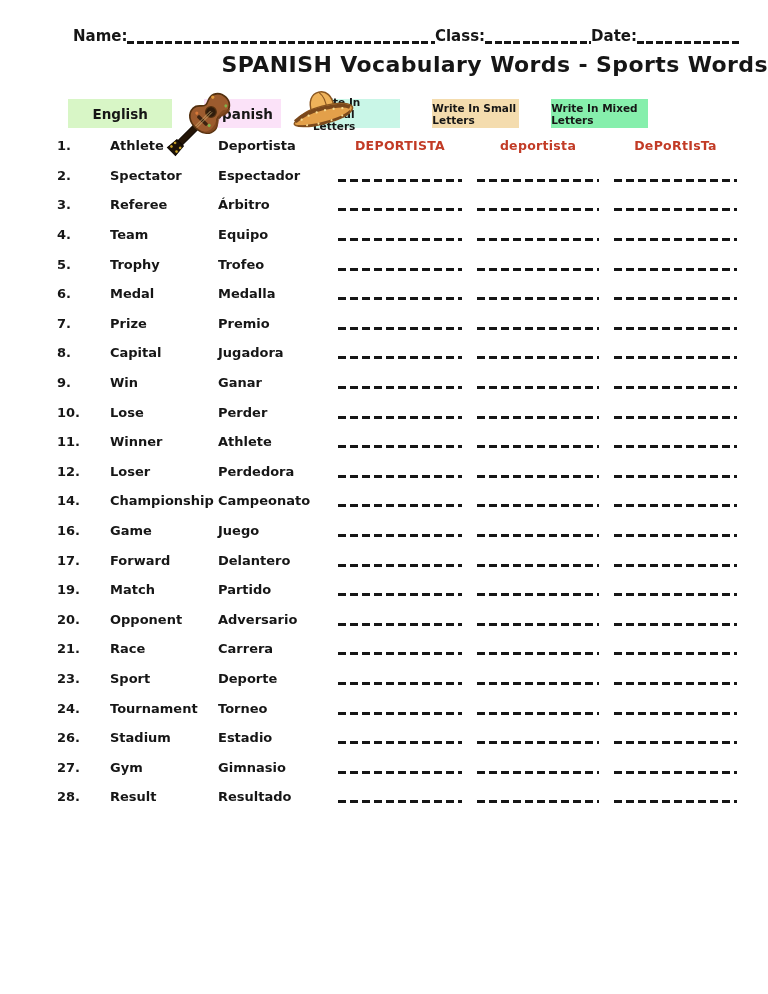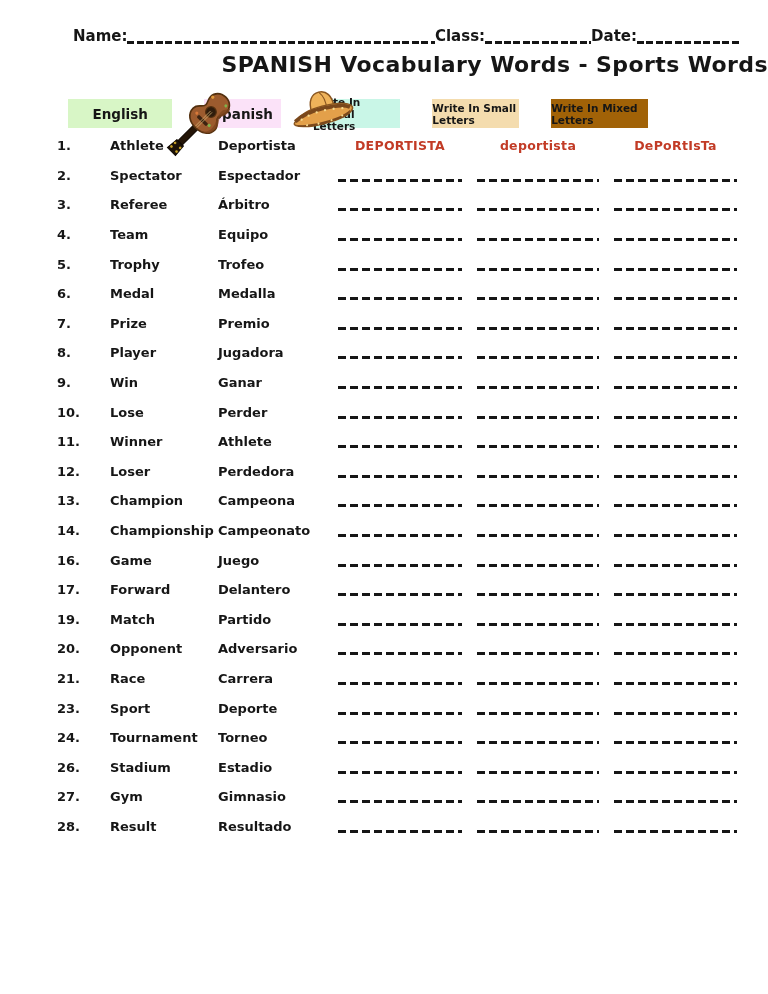--- a/index.html
+++ b/index.html
@@ -83,21 +83,21 @@
   <span class="dashline datew"></span>
 </div>
 
 <div class="title">SPANISH Vocabulary Words - Sports Words</div>
 
 <div class="band">
   <div class="bcell bc0" style="background: rgb(216, 246, 198);">English</div>
   <div class="bcell bc1" style="background: rgb(251, 226, 248);">Spanish</div>
   <div class="bcell bc2" style="background: rgb(201, 246, 231);">Write In Capital Letters</div>
   <div class="bcell bc3" style="background: rgb(244, 220, 174);">Write In Small Letters</div>
-  <div class="bcell bc4" style="background: #a16207;">Write In Mixed Letters</div>
+  <div class="bcell bc4" style="background: #86efac;">Write In Mixed Letters</div>
 </div>
 
 <svg class="guitar" viewBox="0 0 80 80">
   <g transform="rotate(45 40 40)">
     <rect x="37" y="38" width="6" height="32" rx="2" fill="#241507" stroke="#120a03" stroke-width="1"></rect>
     <path d="M35.5 66 L44.5 66 L45.5 78 L34.5 78 Z" fill="#1c1106" stroke="#0e0702" stroke-width="1"></path>
     <circle cx="36.5" cy="69.5" r="1.3" fill="#c9a227"></circle>
     <circle cx="43.5" cy="69.5" r="1.3" fill="#c9a227"></circle>
     <circle cx="36.5" cy="74.5" r="1.3" fill="#c9a227"></circle>
     <circle cx="43.5" cy="74.5" r="1.3" fill="#c9a227"></circle>
@@ -231,21 +231,21 @@
     <span class="cell c2">
         <i class="blank"></i>
       </span>
     <span class="cell c3">
         <i class="blank"></i>
       </span>
   </div>
 
   <div class="vrow">
     <span class="num">8.</span>
-    <span class="eng">Player</span>
+    <span class="eng">Capital</span>
     <span class="spa">Jugadora</span>
     <span class="cell c1">
         <i class="blank"></i>
       </span>
     <span class="cell c2">
         <i class="blank"></i>
       </span>
     <span class="cell c3">
         <i class="blank"></i>
       </span>
@@ -304,34 +304,20 @@
         <i class="blank"></i>
       </span>
     <span class="cell c2">
         <i class="blank"></i>
       </span>
     <span class="cell c3">
         <i class="blank"></i>
       </span>
   </div>
 
-  <div class="vrow">
-    <span class="num">13.</span>
-    <span class="eng">Champion</span>
-    <span class="spa">Campeona</span>
-    <span class="cell c1">
-        <i class="blank"></i>
-      </span>
-    <span class="cell c2">
-        <i class="blank"></i>
-      </span>
-    <span class="cell c3">
-        <i class="blank"></i>
-      </span>
-  </div>
 
   <div class="vrow">
     <span class="num">14.</span>
     <span class="eng">Championship</span>
     <span class="spa">Campeonato</span>
     <span class="cell c1">
         <i class="blank"></i>
       </span>
     <span class="cell c2">
         <i class="blank"></i>

